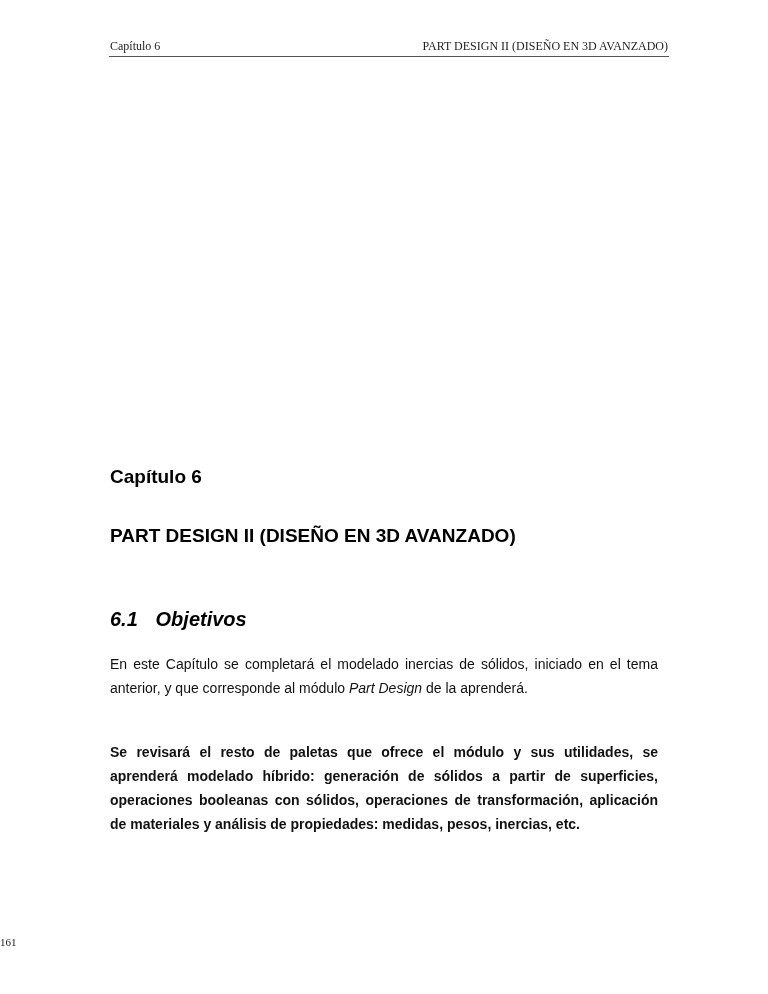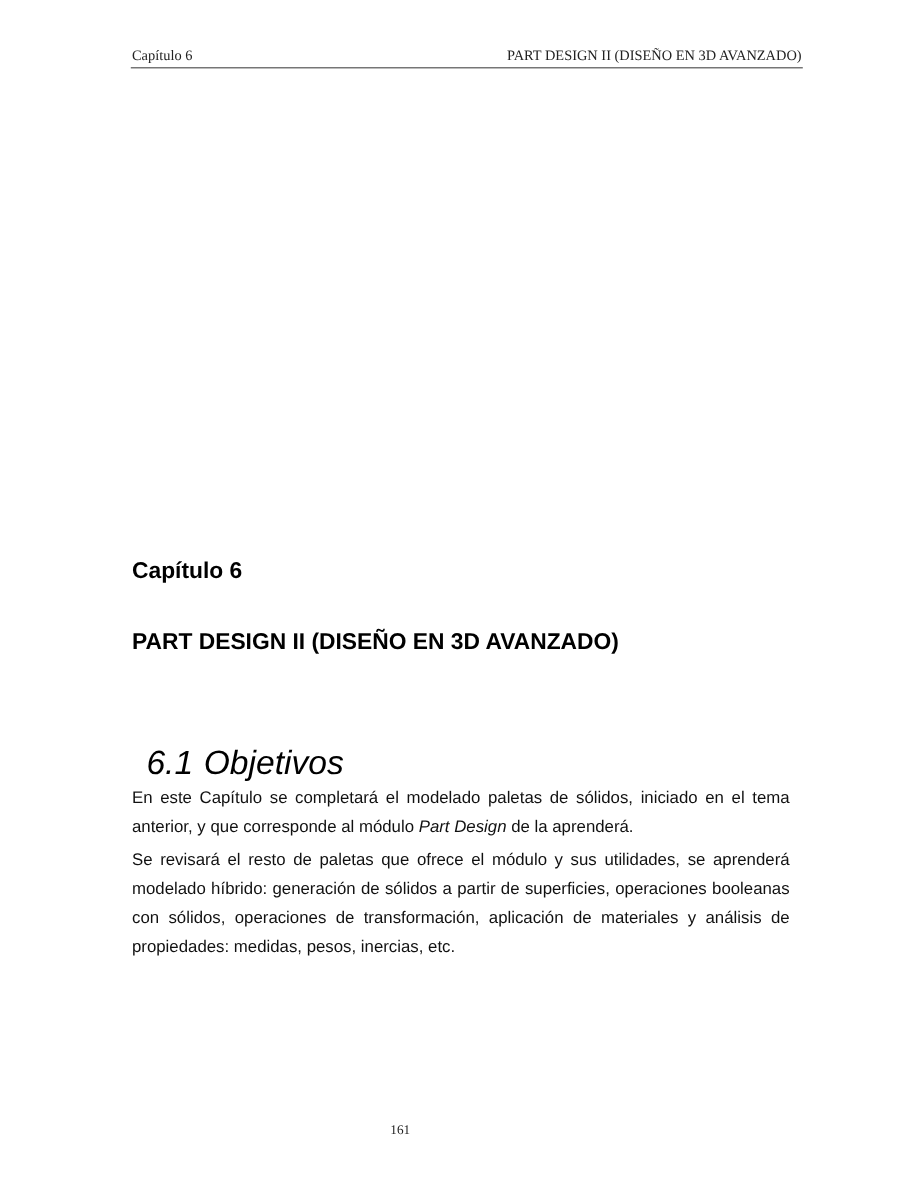--- a/index.html
+++ b/index.html
@@ -52,49 +52,49 @@
       font-weight: bold;
       font-size: 19px;
       margin: 0;
       white-space: nowrap;
     }
     .section-heading {
       position: absolute;
       left: 110px;
       top: 608px;
       font-family: "Liberation Sans", "DejaVu Sans", sans-serif;
-      font-weight: normal;
+      font-weight: bold;
       font-style: italic;
-      font-size: 28px;
-      margin: 12px;
+      font-size: 20px;
+      margin: 0;
       white-space: nowrap;
     }
     .section-heading .num {
       display: inline-block;
       width: 40px;
     }
     .para {
       position: absolute;
       left: 110px;
       width: 548px;
       font-family: "Liberation Sans", "DejaVu Sans", sans-serif;
       font-size: 14px;
       line-height: 24px;
       text-align: justify;
       color: #111111;
       margin: 0;
     }
     .para1 { top: 652px; }
-    .para2 { top: 704px; }
+    .para2 { top: 740px; font-weight: bold; }
     .page-number {
       position: absolute;
       left: 0;
       width: 667px;
       top: 936px;
-      text-align: center;
+      text-align: left;
       font-family: "Liberation Serif", "DejaVu Serif", serif;
       font-size: 11px;
       color: #222222;
     }
   </style>
 </head>
 <body>
 
 <div class="page-header">
   <span class="left">Capítulo 6</span>
@@ -103,17 +103,17 @@
 
 <h1 class="chapter-label">Capítulo 6</h1>
 
 <h1 class="chapter-title">PART DESIGN II (DISEÑO EN 3D AVANZADO)</h1>
 
 <h2 class="section-heading">
   <span class="num">6.1</span>
   <span>Objetivos</span>
 </h2>
 
-<p class="para para1"><span>En este Capítulo se completará el modelado paletas de sólidos, iniciado en el tema anterior, y que corresponde al módulo </span><em>Part Design</em><span> de la aprenderá.</span></p>
+<p class="para para1"><span>En este Capítulo se completará el modelado inercias de sólidos, iniciado en el tema anterior, y que corresponde al módulo </span><em>Part Design</em><span> de la aprenderá.</span></p>
 
 <p class="para para2">Se revisará el resto de paletas que ofrece el módulo y sus utilidades, se aprenderá modelado híbrido: generación de sólidos a partir de superficies, operaciones booleanas con sólidos, operaciones de transformación, aplicación de materiales y análisis de propiedades: medidas, pesos, inercias, etc.</p>
 
 <div class="page-number">161</div>
 
 </body></html>

